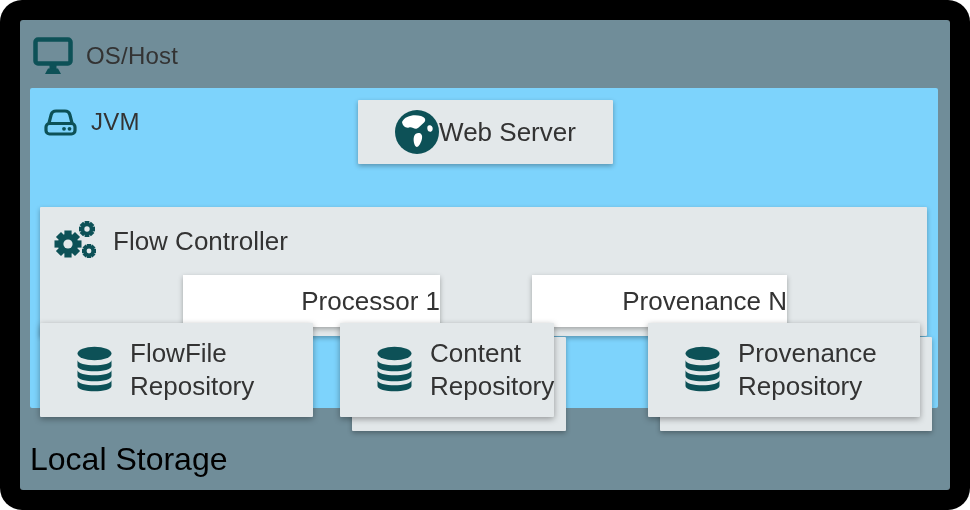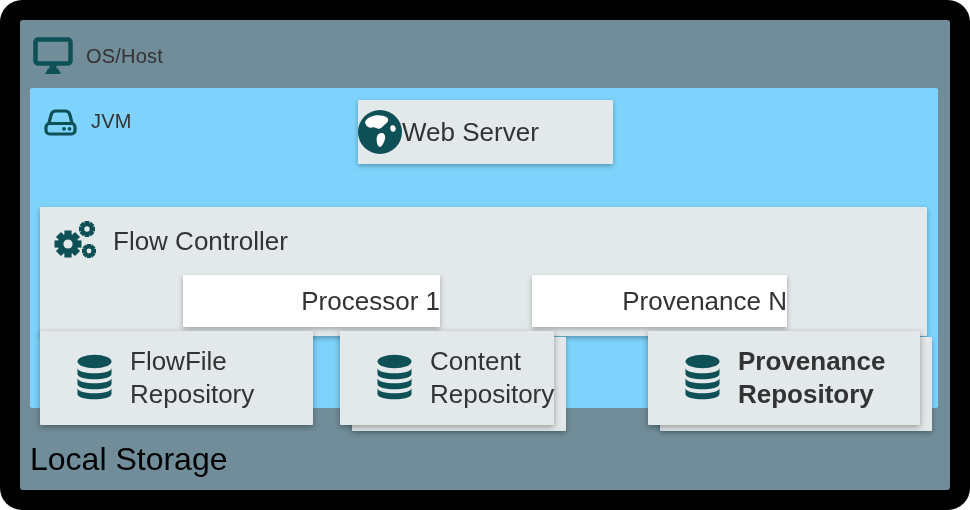--- a/index.html
+++ b/index.html
@@ -19,21 +19,21 @@
     position: absolute; left: 20px; top: 20px;
     width: 930px; height: 470px;
     background: #708D99;
     border-radius: 3px;
   }
   .layer-header {
     position: absolute;
     display: flex; align-items: center;
   }
   .os-host-header { left: 13px; top: 17px; gap: 13px; }
-  .layer-label { font-size: 20px; color: #333333; letter-spacing: 0.2px; }
+  .layer-label { font-size: 24px; color: #333333; letter-spacing: 0.2px; }
 
   
   .jvm {
     position: absolute; left: 10px; top: 68px;
     width: 908px; height: 320px;
     background: #7dd3fc;
     border-radius: 2px;
   }
   .jvm-header { left: 14px; top: 18px; gap: 14px; }
 
@@ -41,21 +41,21 @@
   .panel {
     position: absolute;
     background: #E3E8EA;
     box-shadow: 0 2px 5px rgba(0,0,0,0.30);
     border-radius: 1px;
   }
 
   
   .web-server {
     left: 328px; top: 12px; width: 255px; height: 64px;
-    display: flex; align-items: center; gap: 0;
+    display: flex; align-items: center; justify-content: center; gap: 0;
   }
   .box-label { font-size: 26px; color: #333333; }
 
   
   .flow-controller { left: 10px; top: 92px; width: 887px; height: 129px; margin-top: 27px; }
   .fc-header { left: 12px; top: 13px; gap: 14px; }
   .fc-label { font-size: 26px; }
 
   .white-box {
     position: absolute; top: 68px; height: 52px;
@@ -64,36 +64,36 @@
     display: flex; align-items: center; justify-content: flex-end;
     font-size: 26px; color: #333333;
   }
   .processor-box { left: 143px; width: 257px; }
   .extension-box { left: 492px; width: 255px; }
 
   
   .repo-stack { position: absolute; top: 235px; height: 94px; }
   .repo-flowfile   { left: 10px;  width: 273px; }
   .repo-content    { left: 310px; width: 214px; }
-  .repo-provenance { left: 618px; width: 272px; font-weight: bold; }
+  .repo-provenance { left: 618px; width: 272px; }
   .repo-back {
     position: absolute; left: 12px; top: 14px;
     width: 100%; height: 100%;
     background: #E2E7E9;
     box-shadow: 0 2px 5px rgba(0,0,0,0.30);
     border-radius: 1px;
   }
   .repo-card {
     position: absolute; left: 0; top: 0;
     width: 100%; height: 100%;
     background: #E3E8EA;
     box-shadow: 0 2px 6px rgba(0,0,0,0.35);
     border-radius: 1px;
     display: flex; align-items: center;
-    padding-left: 36px; box-sizing: border-box; gap: 17px; margin-top: 8px;
+    padding-left: 36px; box-sizing: border-box; gap: 17px;
   }
   .repo-text { font-size: 26px; line-height: 33px; color: #333333; }
 
   
   .local-storage-label {
     position: absolute; left: 10px; top: 421px;
     font-size: 32px; color: #000000;
   }
 
   .icon { display: block; flex: 0 0 auto; }

